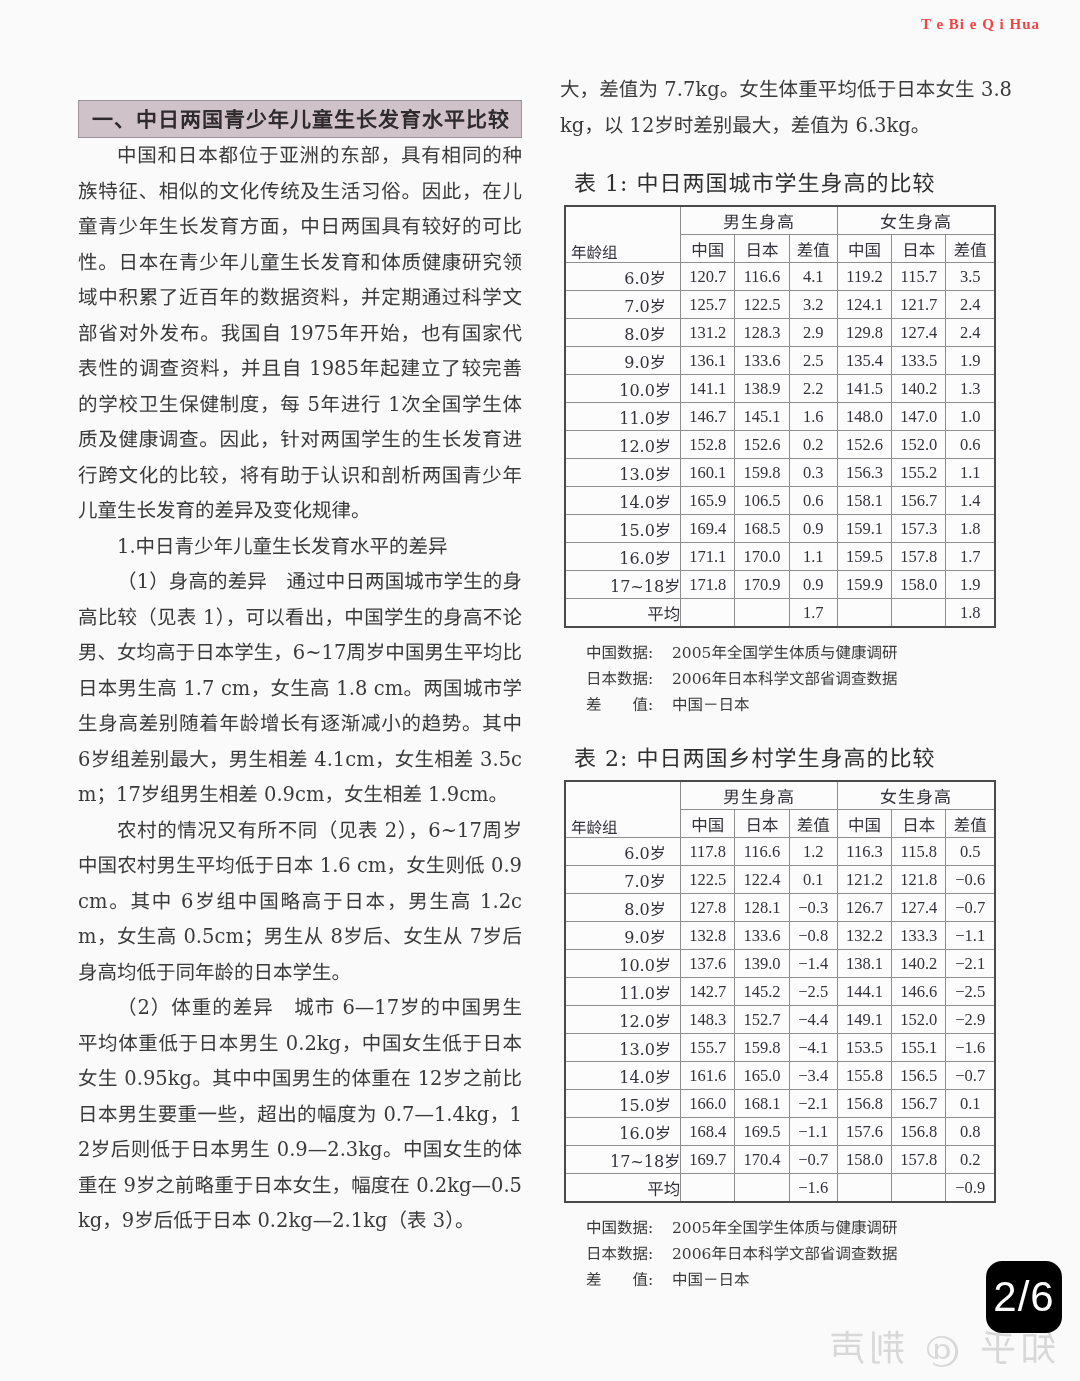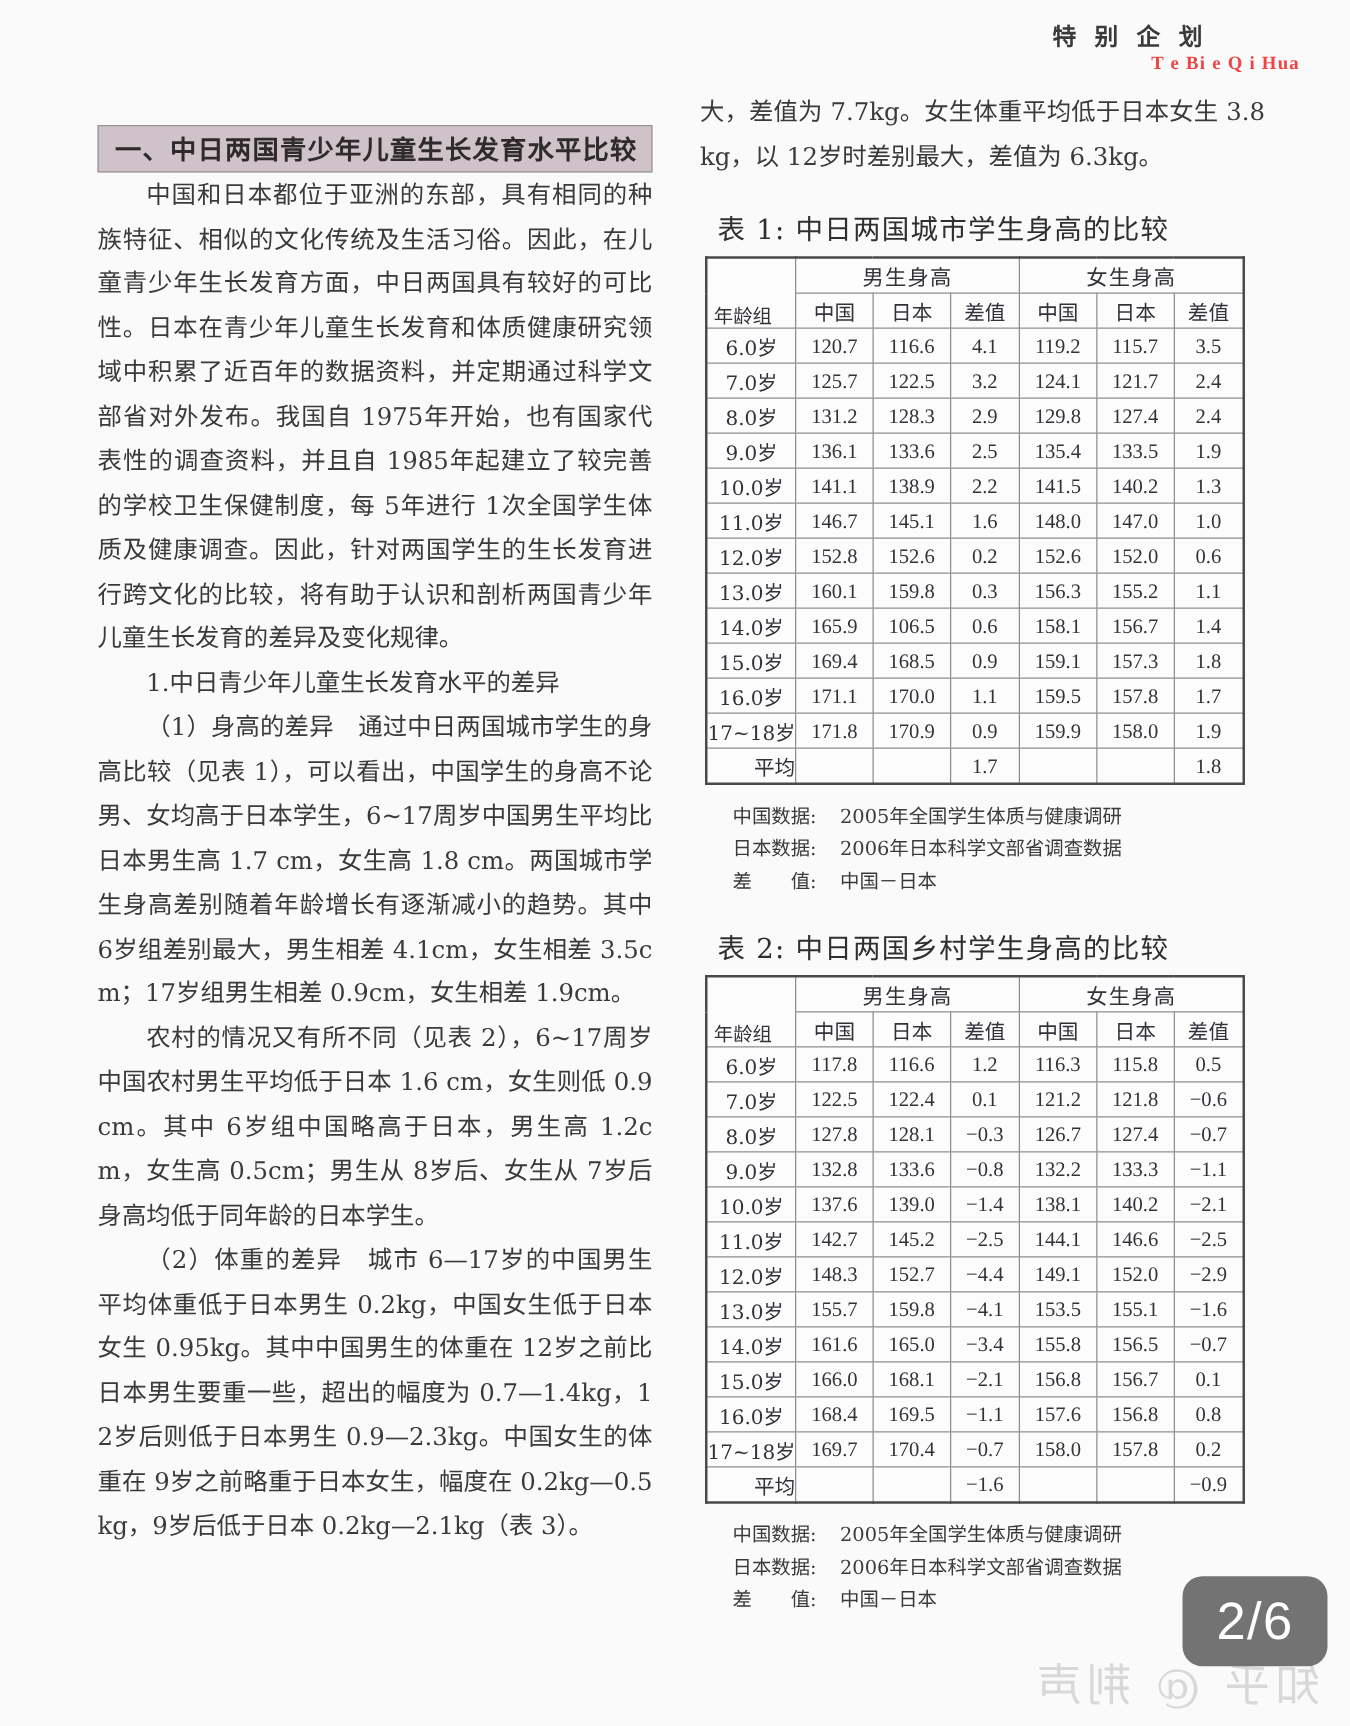--- a/index.html
+++ b/index.html
@@ -113,41 +113,42 @@
     width:64px;
     text-align:left;
     padding-left:5px;
     vertical-align:bottom;
     line-height:1.1;
   }
   table.dt td.age{
     font-size:16px;
     font-family:"DejaVu Serif",serif;
     width:64px;
+    padding-left:44px;
   }
   table.dt td.avg{
     font-size:16.5px;
     font-family:"DejaVu Serif",serif;
     text-align:right;
   }
   
   .notes{
     margin:12px 0 0 26px;
     font-size:15.5px;
     line-height:26px;
     color:#3a3a3a;
     font-family:"DejaVu Serif",serif;
   }
   .notes .nrow{display:flex;}
   .notes .nlbl{width:86px;display:inline-block;letter-spacing:0px;}
   
   .page-badge{
     position:absolute;right:18px;bottom:48px;
-    width:116px;height:72px;
-    background:#737373;
+    width:76px;height:72px;
+    background:#000000;
     border-radius:16px;
     color:#ffffff;
     font-size:42px;
     font-family:"Liberation Sans",sans-serif;
     display:flex;align-items:center;justify-content:center;
     letter-spacing:1px;
   }
   
   .watermark{
     position:absolute;right:24px;bottom:10px;
@@ -159,21 +160,20 @@
     pointer-events:none;
     white-space:nowrap;
   }
 </style>
 </head>
 <body>
 
 <div class="page">
 
   <div class="runhead">
-    <div class="runhead-cn">特 别 企 划</div>
     <div class="runhead-en">T e Bi e Q i Hua</div>
   </div>
 
   <div class="col-left">
 
     <div class="sec-head">一、中日两国青少年儿童生长发育水平比较</div>
 
     <p class="para">中国和日本都位于亚洲的东部，具有相同的种族特征、相似的文化传统及生活习俗。因此，在儿童青少年生长发育方面，中日两国具有较好的可比性。日本在青少年儿童生长发育和体质健康研究领域中积累了近百年的数据资料，并定期通过科学文部省对外发布。我国自 1975年开始，也有国家代表性的调查资料，并且自 1985年起建立了较完善的学校卫生保健制度，每 5年进行 1次全国学生体质及健康调查。因此，针对两国学生的生长发育进行跨文化的比较，将有助于认识和剖析两国青少年儿童生长发育的差异及变化规律。</p>
     <p class="para">1.中日青少年儿童生长发育水平的差异</p>
     <p class="para">（1）身高的差异　通过中日两国城市学生的身高比较（见表 1），可以看出，中国学生的身高不论男、女均高于日本学生，6~17周岁中国男生平均比日本男生高 1.7 cm，女生高 1.8 cm。两国城市学生身高差别随着年龄增长有逐渐减小的趋势。其中 6岁组差别最大，男生相差 4.1cm，女生相差 3.5cm；17岁组男生相差 0.9cm，女生相差 1.9cm。</p>

